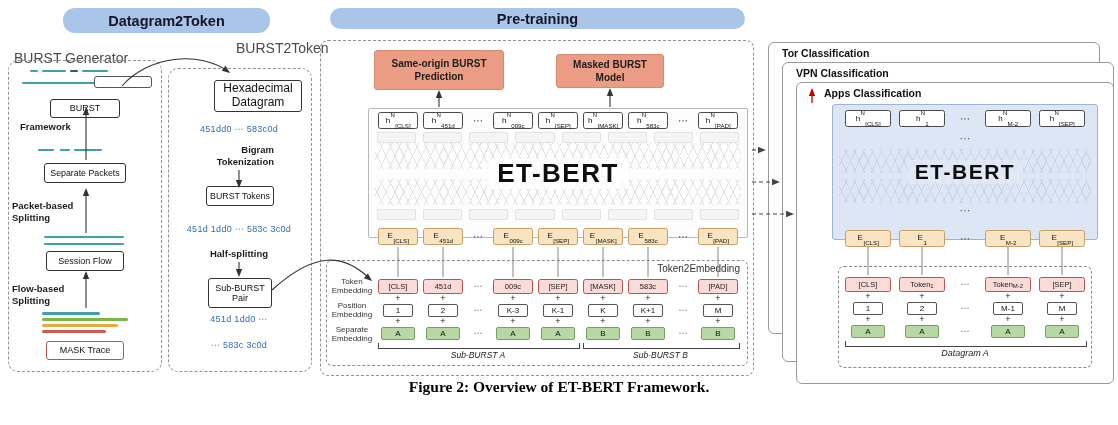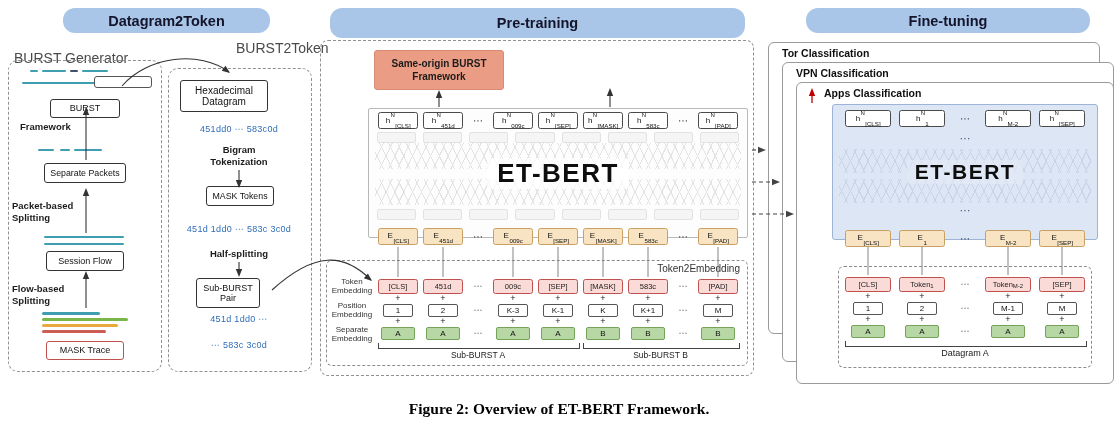--- a/index.html
+++ b/index.html
@@ -54,37 +54,36 @@
   .cell.seg-h{height:14px;}
   .cell-ell{font-size:9px;color:#333;}
   .tokbox{width:100%;height:15px;background:#fadbd8;border:1px solid #c0504d;border-radius:2.5px;display:flex;
           align-items:center;justify-content:center;font-size:7.5px;color:#222;box-sizing:border-box;white-space:nowrap;}
   .tokbox sub{font-size:6px;position:relative;top:2px;}
   .posbox{width:30px;height:13px;background:#fff;border:1px solid #555;border-radius:2px;display:flex;
           align-items:center;justify-content:center;font-size:8px;box-sizing:border-box;}
   .segbox{width:34px;height:13px;background:#b7d7a5;border:1px solid #76a35c;border-radius:2px;display:flex;
           align-items:center;justify-content:center;font-size:8px;box-sizing:border-box;}
   .brace{position:absolute;height:5px;border-left:1px solid #444;border-right:1px solid #444;border-bottom:1px solid #444;}
-  .brlbl{position:absolute;font-size:8.5px;color:#222;text-align:center;}
+  .brlbl{position:absolute;font-size:8.5px;color:#222;text-align:center;font-style:italic;}
   .card{position:absolute;background:#fff;border:1.2px solid #9a9a9a;border-radius:6px;}
   .cardtitle{position:absolute;font-weight:bold;font-size:10.5px;color:#0f0f0f;}
   .ftpanel{position:absolute;background:#dce6f4;border:1px solid #9db4d6;border-radius:3px;}
   .dots{position:absolute;text-align:center;font-size:11px;color:#4a5670;line-height:1;}
   .caption{position:absolute;left:0;width:100%;text-align:center;font-family:"Liberation Serif",serif;
            font-weight:bold;font-size:15.5px;color:#000;}
   svg.overlay{position:absolute;left:0;top:0;pointer-events:none;}
 </style>
 </head>
 <body>
 
 <div class="canvas">
 
   <div class="hdr" style="left:63px;top:8px;width:207px;height:25px">Datagram2Token</div>
-  <div class="hdr" style="left:330px;top:8px;width:415px;height:30px">Pre-training</div>
-  <div class="hdr" style="left:806px;top:8px;width:284px;height:25px">Fine-tuning</div>
+  <div class="hdr" style="left:330px;top:8px;width:415px;height:21px">Pre-training</div>
 
   <div class="ptitle" style="left:14px;top:50px">BURST Generator</div>
   <div class="dashpanel" style="left:8px;top:60px;width:152px;height:310px"></div>
 
   <div class="hline teal" style="left:30px;top:70px;width:8px"></div>
   <div class="hline teal" style="left:42px;top:70px;width:24px"></div>
   <div class="hline dk" style="left:70px;top:70px;width:8px"></div>
   <div class="hline teal" style="left:82px;top:70px;width:26px"></div>
   <div class="hline teal" style="left:22px;top:82px;width:128px"></div>
   <div class="box" style="left:94px;top:76px;width:56px;height:10px;border-color:#555"></div>
@@ -108,33 +107,34 @@
   <div class="hline tealthick" style="left:42px;top:312px;width:58px"></div>
   <div class="hline green" style="left:42px;top:318px;width:86px"></div>
   <div class="hline orange" style="left:42px;top:324px;width:76px"></div>
   <div class="hline red" style="left:42px;top:330px;width:64px"></div>
 
   <div class="box" style="left:46px;top:341px;width:76px;height:17px;border-color:#c0504d">MASK Trace</div>
 
   <div class="ptitle" style="left:236px;top:40px">BURST2Token</div>
   <div class="dashpanel" style="left:168px;top:68px;width:142px;height:302px"></div>
 
-  <div class="box" style="left:180px;top:80px;width:86px;height:30px;font-size:10px">Hexadecimal Datagram</div>
+  <div class="box" style="left:214px;top:80px;width:86px;height:30px;font-size:12px">Hexadecimal Datagram</div>
   <div class="bluetxt" style="left:180px;top:124px;width:118px">451dd0 ⋯ 583c0d</div>
-  <div class="lbl" style="left:204px;top:144px;width:70px;text-align:center">Bigram Tokenization</div>
-  <div class="box" style="left:206px;top:186px;width:66px;height:18px;font-size:8.8px">MASK Tokens</div>
+  <div class="lbl" style="left:204px;top:144px;width:70px;text-align:right">Bigram Tokenization</div>
+  <div class="box" style="left:206px;top:186px;width:66px;height:18px;font-size:8.8px">BURST Tokens</div>
   <div class="bluetxt" style="left:172px;top:224px;width:134px">451d 1dd0 ⋯ 583c 3c0d</div>
   <div class="lbl" style="left:204px;top:248px;width:70px;text-align:center">Half-splitting</div>
-  <div class="box" style="left:196px;top:278px;width:62px;height:28px">Sub-BURST Pair</div>
+  <div class="box" style="left:208px;top:278px;width:62px;height:28px">Sub-BURST Pair</div>
   <div class="bluetxt" style="left:190px;top:314px;width:98px">451d 1dd0 ⋯</div>
   <div class="bluetxt" style="left:190px;top:340px;width:98px">⋯ 583c 3c0d</div>
 
   <div class="dashpanel" style="left:320px;top:40px;width:432px;height:334px;border-radius:8px"></div>
 
-  <div class="task" style="left:374px;top:50px;width:130px;height:40px">Same-origin BURST Framework</div>
+  <div class="task" style="left:374px;top:50px;width:130px;height:40px">Same-origin BURST Prediction</div>
+  <div class="task" style="left:556px;top:54px;width:108px;height:34px">Masked BURST Model</div>
 
   <div class="etbox" style="left:368px;top:108px;width:378px;height:128px">
     <div class="nodes" style="left:8px;top:23px;right:8px">
       <div class="nd"></div>
         <div class="nd"></div>
         <div class="nd"></div>
         <div class="nd"></div>
         <div class="nd"></div>
         <div class="nd"></div>
         <div class="nd"></div>
@@ -443,21 +443,21 @@
       </div>
     <div class="cell p">+</div>
     <div class="cell seg-h">
         <div class="segbox">A</div>
       </div>
   </div>
 
   <div class="brace" style="left:845px;top:341px;width:240px"></div>
   <div class="brlbl" style="left:845px;top:348px;width:240px;font-size:9px">Datagram A</div>
 
-  <div class="caption" style="top:400px">Figure 2: Overview of ET-BERT Framework.</div>
+  <div class="caption" style="top:378px">Figure 2: Overview of ET-BERT Framework.</div>
 
   <svg class="overlay" width="1118" height="425" viewBox="0 0 1118 425">
     <g stroke="#333" stroke-width="1.1" fill="none">
 
       <path d="M86 308 L86 278"></path>
       <path d="M86 233 L86 195"></path>
       <path d="M86 160 L86 114"></path>
 
       <path d="M239 170 L239 181"></path>
       <path d="M239 262 L239 270"></path>

